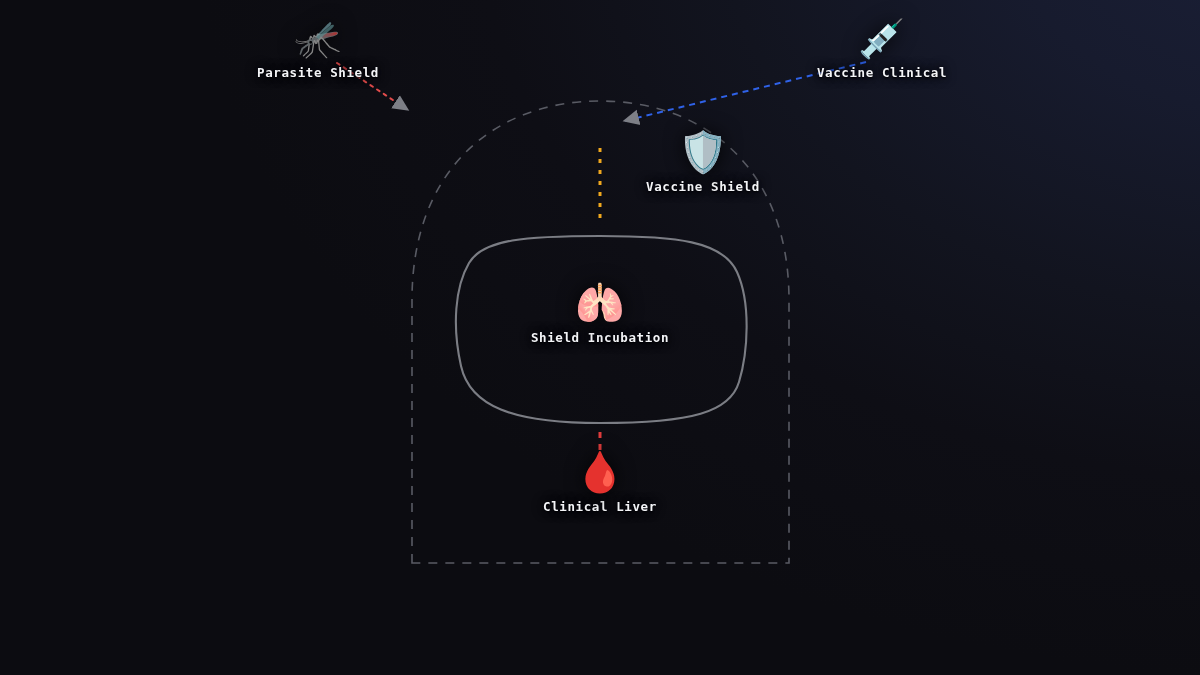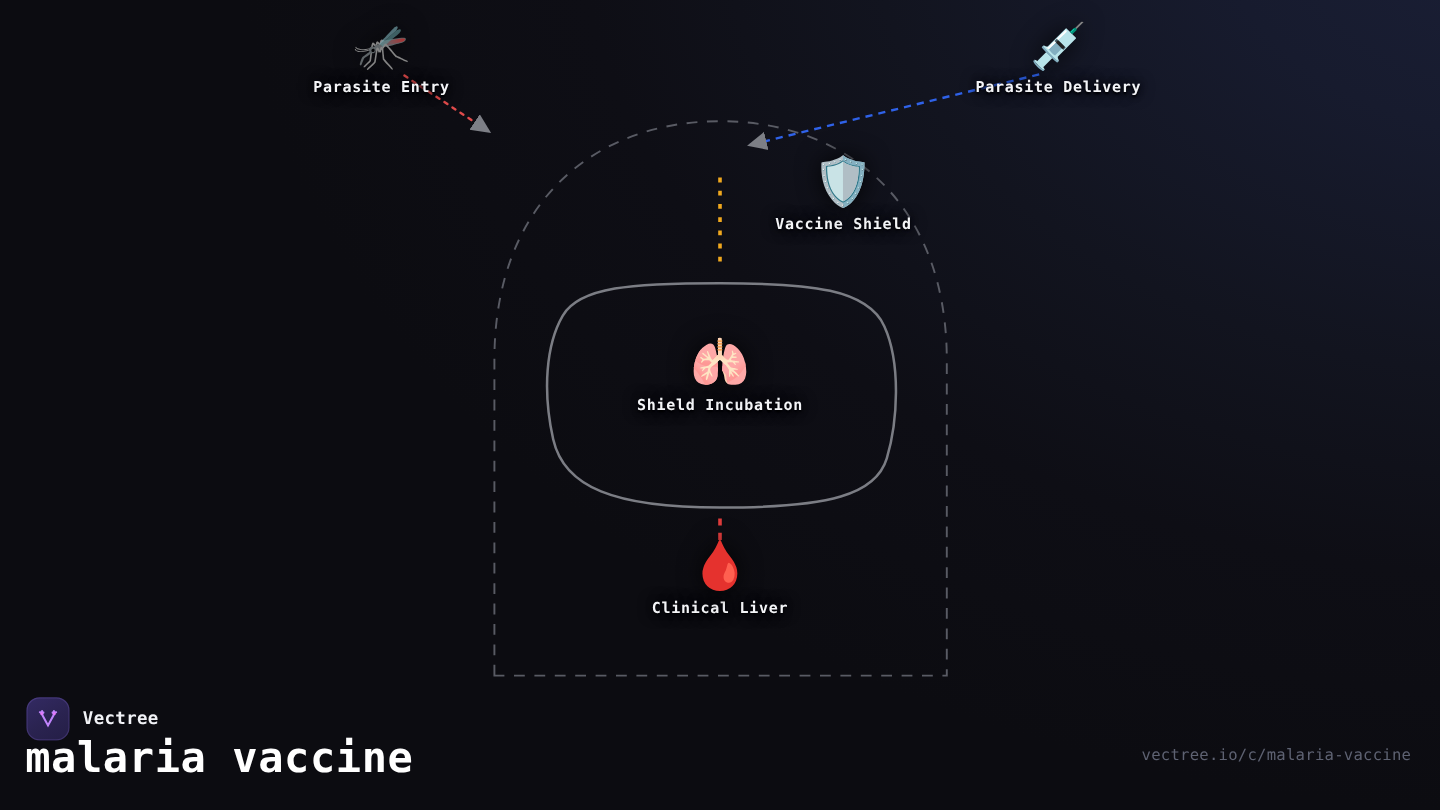--- a/index.html
+++ b/index.html
@@ -149,60 +149,37 @@
 
     <line x1="866" y1="62" x2="624" y2="121" stroke="#2f62e8" stroke-width="2" stroke-dasharray="6 5" stroke-linecap="butt" marker-end="url(#arrow-gray)"></line>
 
     <line x1="600" y1="148" x2="600" y2="222" stroke="#f0a81e" stroke-width="3" stroke-dasharray="4 7" stroke-linecap="butt"></line>
 
     <line x1="600" y1="432" x2="600" y2="462" stroke="#e03c3c" stroke-width="3" stroke-dasharray="6 6" stroke-linecap="butt"></line>
   </svg>
 
   <div class="node ext" style="left:318px; top:50px;">
     <span class="node-icon">🦟</span>
-    <span class="node-label">Parasite Entry</span>
+    <span class="node-label">Parasite Shield</span>
   </div>
 
   <div class="node ext" style="left:882px; top:50px;">
     <span class="node-icon">💉</span>
-    <span class="node-label">Parasite Delivery</span>
+    <span class="node-label">Vaccine Clinical</span>
   </div>
 
   <div class="node" style="left:703px; top:163px;">
     <span class="node-icon">🛡️</span>
     <span class="node-label">Vaccine Shield</span>
   </div>
 
   <div class="node" style="left:600px; top:314px;">
     <span class="node-icon">🫁</span>
     <span class="node-label">Shield Incubation</span>
   </div>
 
   <div class="node" style="left:600px; top:483px;">
     <span class="node-icon">🩸</span>
     <span class="node-label">Clinical Liver</span>
   </div>
 
-  <div id="footer">
-
-    <div id="brand-row">
-      <div id="brand-logo">
-        <svg width="22" height="22" viewBox="0 0 24 24" aria-hidden="true">
-          <g stroke="#c084fc" stroke-width="1.9" fill="none" stroke-linecap="round">
-            <path d="M6.2 7.4 L12 18 L17.8 7.4"></path>
-            <path d="M4.6 6.0 L7.8 6.4"></path>
-            <path d="M19.4 6.0 L16.2 6.4"></path>
-            <path d="M6.6 5.0 L7.0 7.6"></path>
-            <path d="M17.4 5.0 L17.0 7.6"></path>
-          </g>
-          <circle cx="6.2" cy="7.4" r="1.25" fill="#e879f9"></circle>
-          <circle cx="17.8" cy="7.4" r="1.25" fill="#e879f9"></circle>
-        </svg>
-      </div>
-      <span id="brand-name">Vectree</span>
-    </div>
-
-    <div id="page-title">malaria vaccine</div>
-
-    <div id="footer-url">vectree.io/c/malaria-vaccine</div>
-  </div>
 
 </div>
 
 </body></html>

